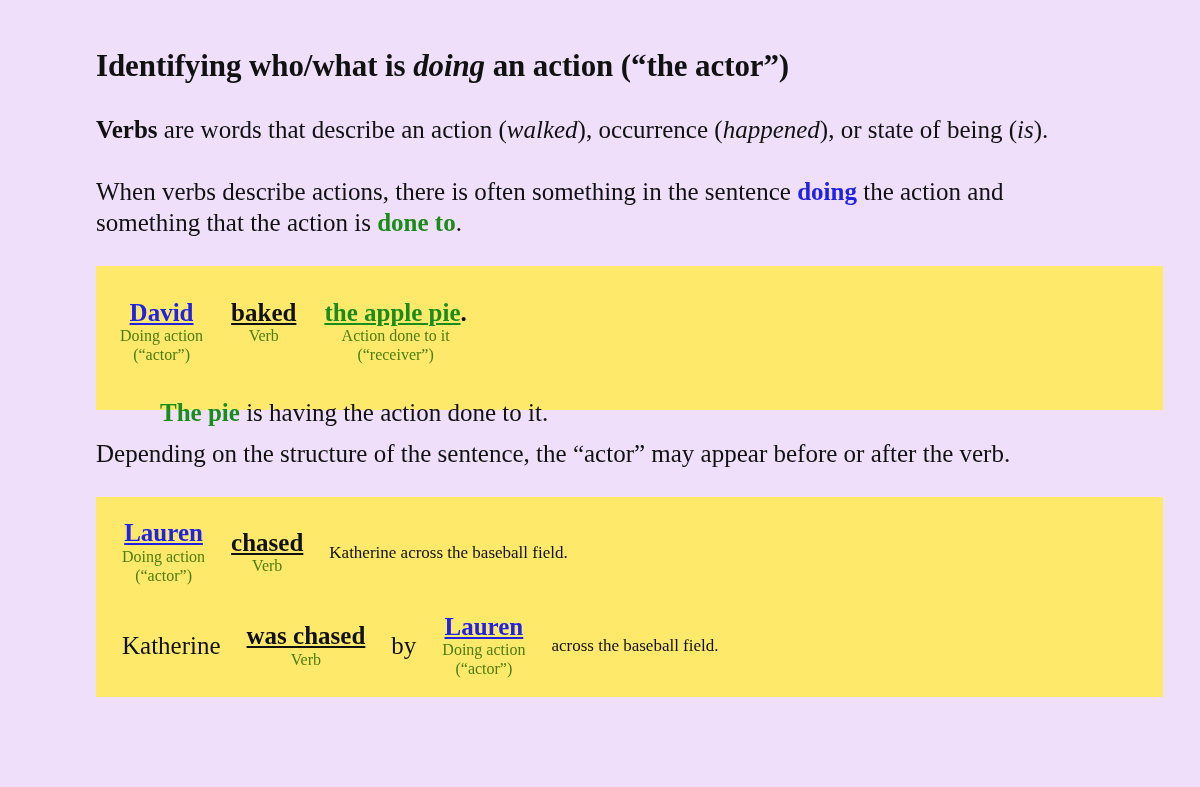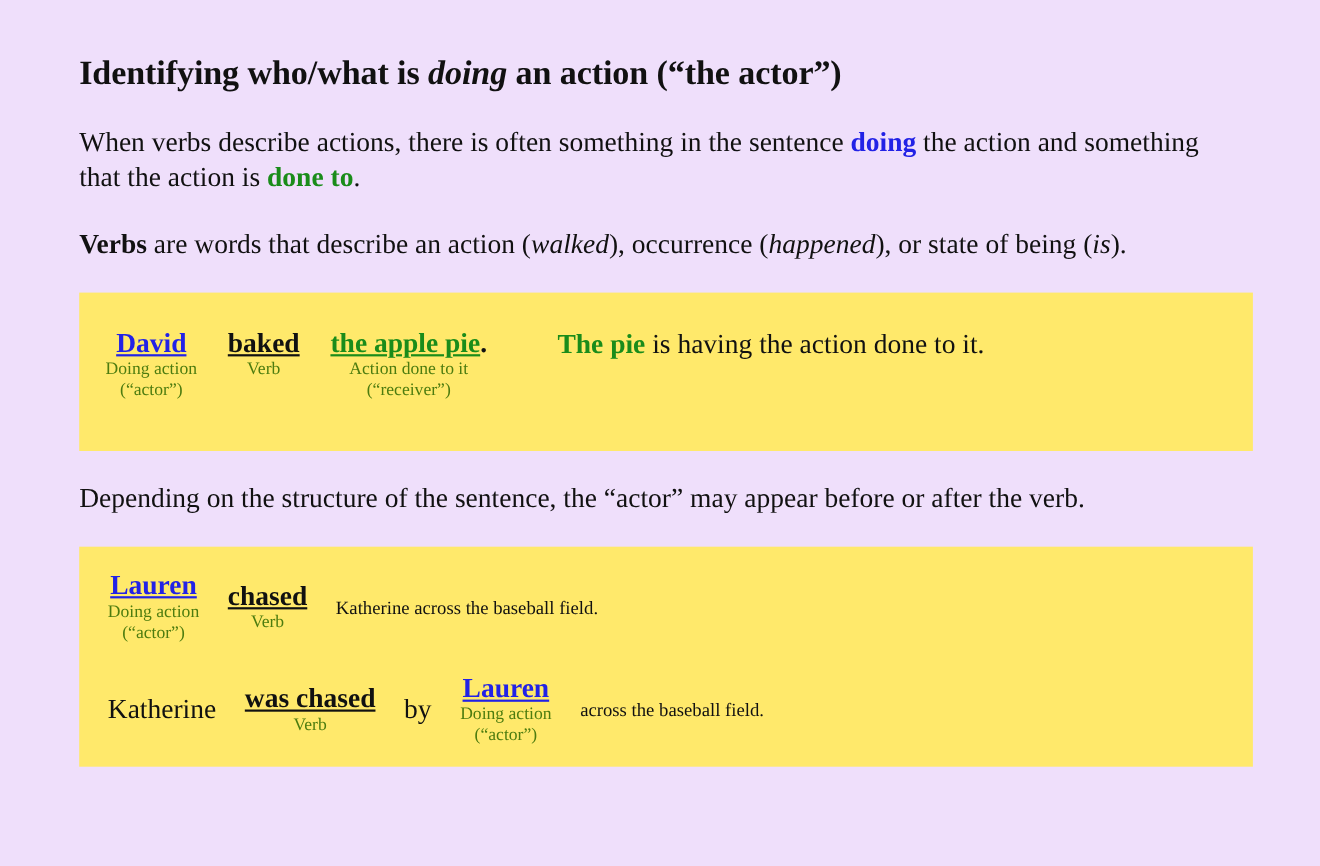--- a/index.html
+++ b/index.html
@@ -13,21 +13,21 @@
     font-family: "Liberation Serif", "DejaVu Serif", serif;
     color: #111111;
     overflow: hidden;
   }
 
   .slide {
     position: relative;
     width: 1200px;
     height: 607px;
     box-sizing: border-box;
-    padding: 0 72px;
+    padding: 0 96px;
   }
 
   
   .title {
     font-size: 31px;
     font-weight: bold;
     line-height: 1.2;
     margin: 0;
     padding-top: 47px;
     letter-spacing: -0.1px;
@@ -49,20 +49,21 @@
   .i  { font-style: italic; }
   .blue  { color: #2222E6; font-weight: bold; }
   .green { color: #1A8C1A; font-weight: bold; }
 
   
   .box {
     background: #FFE96B;
     box-sizing: border-box;
     margin-left: 0;
     width: 1067px;
+    flex-direction: column;
   }
   .box-1 {
     margin-top: 27px;
     height: 144px;
     display: flex;
     align-items: flex-start;
   }
   .box-2 {
     margin-top: 28px;
     height: 200px;
@@ -135,28 +136,28 @@
 </style>
 </head>
 <body>
 
 <div class="slide">
 
   <h1 class="title">
     <span>Identifying who/what is </span><span class="em">doing</span><span> an action (“the actor”)</span>
   </h1>
 
+  <p class="para p1">
+    <span class="b">Verbs</span><span> are words that describe an action (</span><span class="i">walked</span><span>), occurrence (</span><span class="i">happened</span><span>), or state of being (</span><span class="i">is</span><span>).</span>
+  </p>
+
   <p class="para p2">
     <span>When verbs describe actions, there is often something in the sentence </span><span class="blue">doing</span><span> the action and something that the action is </span><span class="green">done to</span><span>.</span>
   </p>
 
-  <p class="para p1">
-    <span class="b">Verbs</span><span> are words that describe an action (</span><span class="i">walked</span><span>), occurrence (</span><span class="i">happened</span><span>), or state of being (</span><span class="i">is</span><span>).</span>
-  </p>
-
   <div class="box box-1">
 
     <div class="sentence ex1-left">
 
       <div class="slot">
         <span class="word"><span class="u blue">David</span></span>
         <span class="lbl">Doing action</span>
         <span class="lbl">(“actor”)</span>
       </div>
 

